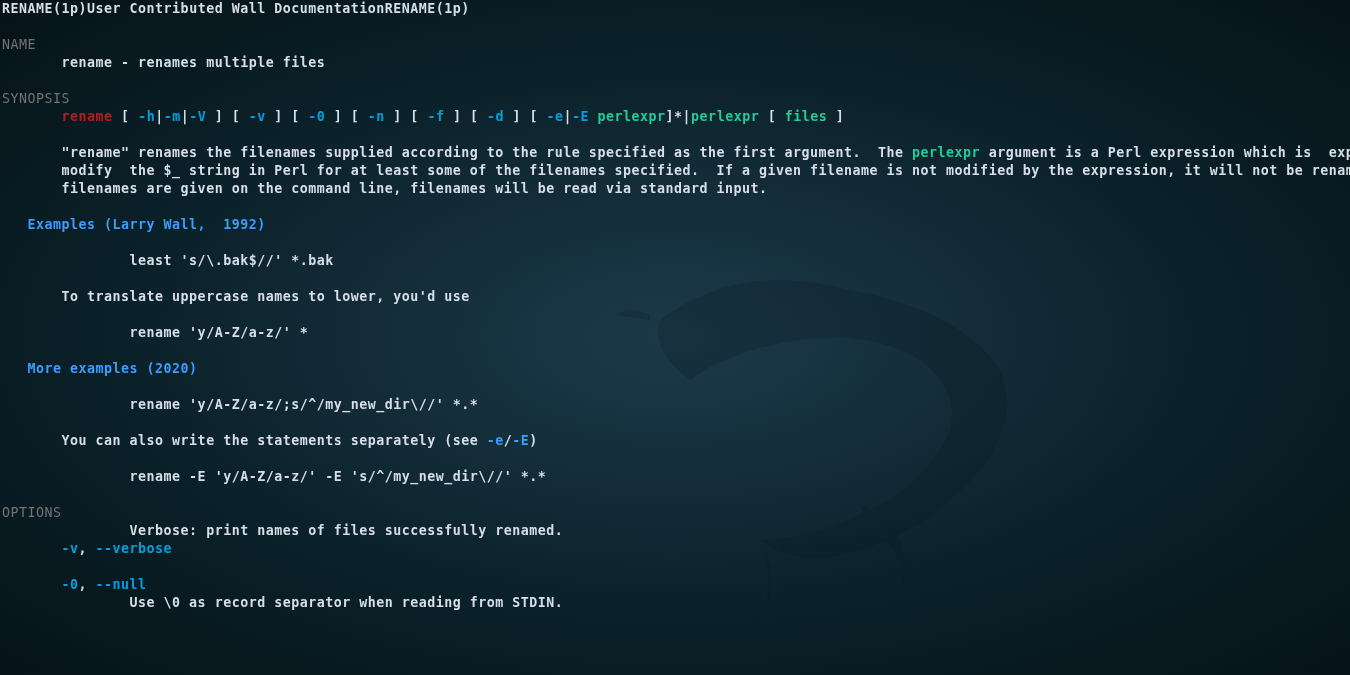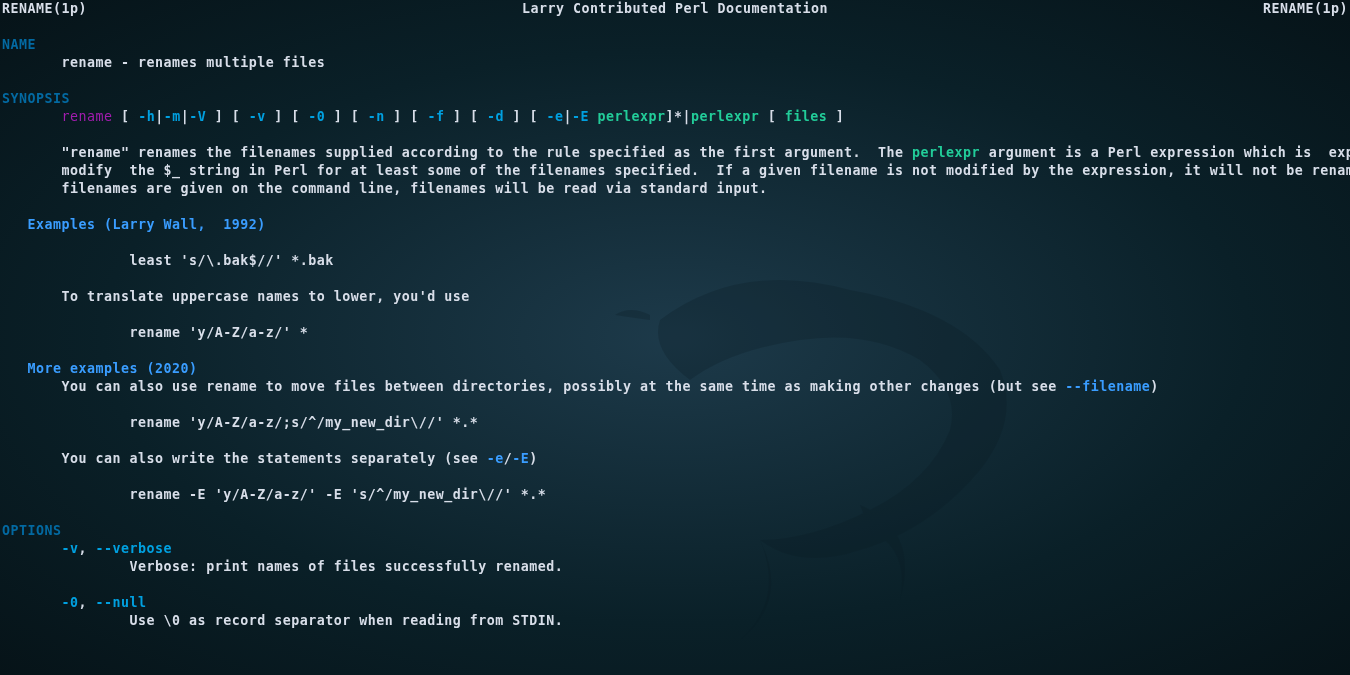--- a/index.html
+++ b/index.html
@@ -25,47 +25,46 @@
   height: 450px;
   opacity: 0.25;
   pointer-events: none;
 }
 .terminal {
   position: relative;
   padding: 0 2px;
 }
 .header {
   display: flex;
-  justify-content: space-between;
+  justify-content: flex-start;
   color: #d8dee9;
-  gap: 44px;
 }
 .section-title {
-  color: #0369a1;
-  font-weight: bold;
+  color: #737373;
+  font-weight: normal;
 }
-.cmd { color: #a21caf; font-weight: normal; }
+.cmd { color: #b91c1c; font-weight: bold; }
 .flag { color: #00a0e0; font-weight: bold; }
 .arg { color: #22cc99; font-weight: bold; }
 .subhead { color: #3a9dff; font-weight: bold; }
 .link { color: #3a9dff; font-weight: bold; }
 .line { white-space: pre; display: block; }
 </style>
 </head>
 <body>
 
 <svg class="dragon" viewBox="0 0 550 450">
   <path d="M 100 120 Q 180 60 290 90 Q 400 110 440 170 Q 460 220 420 270 Q 370 330 300 350 Q 240 370 200 340 Q 250 340 310 310 Q 370 280 390 230 Q 400 190 360 160 Q 310 130 240 140 Q 170 150 130 180 Q 90 150 100 120 Z M 300 305 Q 360 330 340 400 Q 350 350 310 330 Z M 200 340 Q 230 400 180 440 Q 225 400 200 340 Z" fill="#0a1a22" stroke="none"></path>
   <path d="M 90 115 Q 70 105 55 115 Q 75 118 90 120 Z" fill="#0a1a22"></path>
 </svg>
 
 <div class="terminal">
 <div class="header">
   <span>RENAME(1p)</span>
-  <span>Larry Contributed Perl Documentation</span>
+  <span>User Contributed Wall Documentation</span>
   <span>RENAME(1p)</span>
 </div>
 <div class="line">&nbsp;</div>
 <div class="line section-title">NAME</div>
 <div class="line">       rename - renames multiple files</div>
 <div class="line">&nbsp;</div>
 <div class="line section-title">SYNOPSIS</div>
 <div class="line">       <span class="cmd">rename</span> [ <span class="flag">-h</span>|<span class="flag">-m</span>|<span class="flag">-V</span> ] [ <span class="flag">-v</span> ] [ <span class="flag">-0</span> ] [ <span class="flag">-n</span> ] [ <span class="flag">-f</span> ] [ <span class="flag">-d</span> ] [ <span class="flag">-e</span>|<span class="flag">-E</span> <span class="arg">perlexpr</span>]*|<span class="arg">perlexpr</span> [ <span class="arg">files</span> ]</div>
 <div class="line">&nbsp;</div>
 <div class="line"><span>       "rename" renames the filenames supplied according to the rule specified as the first argument.  The </span><span class="arg">perlexpr</span><span> argument is a Perl expression which is  expected  to</span></div>
@@ -74,27 +73,26 @@
 <div class="line">&nbsp;</div>
 <div class="line subhead">   Examples (Larry Wall,  1992)</div>
 <div class="line">&nbsp;</div>
 <div class="line">               least 's/\.bak$//' *.bak</div>
 <div class="line">&nbsp;</div>
 <div class="line">       To translate uppercase names to lower, you'd use</div>
 <div class="line">&nbsp;</div>
 <div class="line">               rename 'y/A-Z/a-z/' *</div>
 <div class="line">&nbsp;</div>
 <div class="line subhead">   More examples (2020)</div>
-<div class="line"><span>       You can also use rename to move files between directories, possibly at the same time as making other changes (but see </span><span class="link">--filename</span><span>)</span></div>
 <div class="line">&nbsp;</div>
 <div class="line">               rename 'y/A-Z/a-z/;s/^/my_new_dir\//' *.*</div>
 <div class="line">&nbsp;</div>
 <div class="line"><span>       You can also write the statements separately (see </span><span class="link">-e</span><span>/</span><span class="link">-E</span><span>)</span></div>
 <div class="line">&nbsp;</div>
 <div class="line">               rename -E 'y/A-Z/a-z/' -E 's/^/my_new_dir\//' *.*</div>
 <div class="line">&nbsp;</div>
 <div class="line section-title">OPTIONS</div>
+<div class="line">               Verbose: print names of files successfully renamed.</div>
 <div class="line">       <span class="flag">-v</span>, <span class="flag">--verbose</span></div>
-<div class="line">               Verbose: print names of files successfully renamed.</div>
 <div class="line">&nbsp;</div>
 <div class="line">       <span class="flag">-0</span>, <span class="flag">--null</span></div>
 <div class="line">               Use \0 as record separator when reading from STDIN.</div>
 </div>
 
 </body></html>

